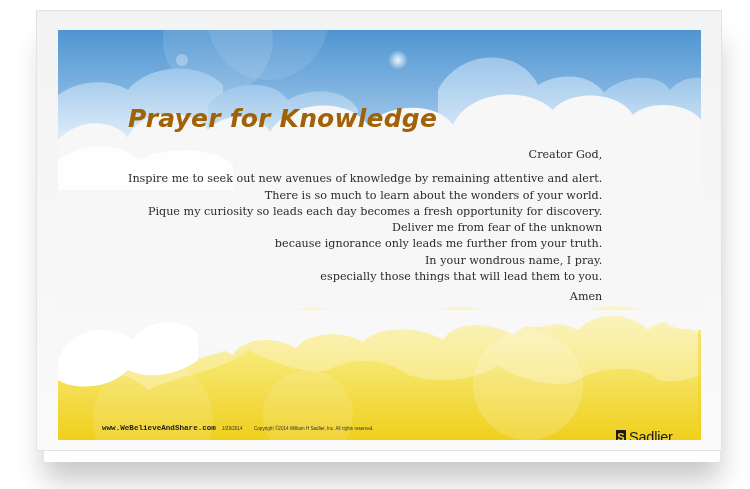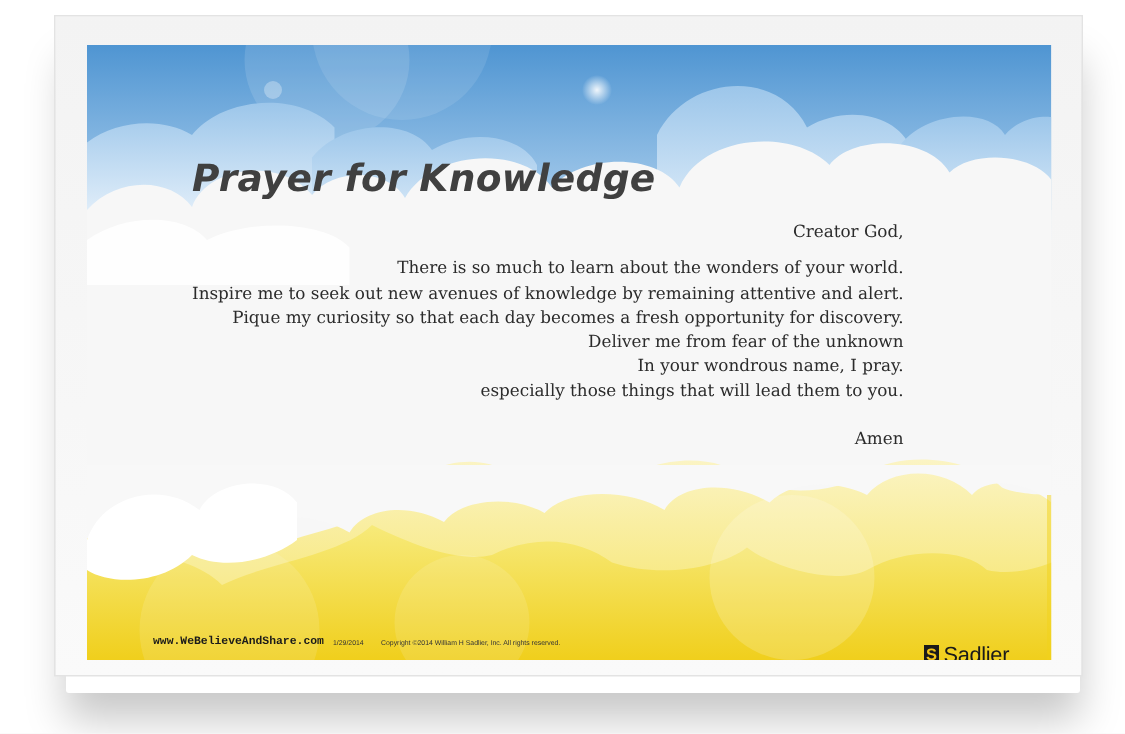--- a/index.html
+++ b/index.html
@@ -23,35 +23,35 @@
   .art {
     position: absolute; left: 21px; top: 19px; width: 643px; height: 410px;
     overflow: hidden;
     background: #f6f6f6;
   }
   .art svg { position: absolute; left: 0; top: 0; }
   .title {
     position: absolute; left: 70px; top: 74px;
     font-family: "DejaVu Sans", sans-serif;
     font-weight: bold; font-style: italic;
-    font-size: 25px; color: #404040;
+    font-size: 25px; color: #a16207;
     letter-spacing: 0.2px;
     white-space: nowrap;
   }
   .body-text {
     position: absolute; left: 70px; top: 117px;
     font-family: "DejaVu Serif", serif;
     font-size: 11.2px; color: #2b2b2b;
     line-height: 16.3px;
     text-align: right;
   }
   .body-text .salutation { margin-bottom: 8px; }
   .body-text .line { white-space: nowrap; }
   .body-text .indent { padding-left: 14px; }
-  .body-text .amen { margin-top: 16px; }
+  .body-text .amen { margin-top: 4px; }
   .footer-url {
     position: absolute; left: 44px; top: 394px;
     font-family: Liberation Mono, monospace;
     font-weight: bold; font-size: 7.6px; color: #1a1a1a;
   }
   .footer-date {
     position: absolute; left: 164px; top: 396px;
     font-size: 4.6px; color: #333;
   }
   .footer-copy {
@@ -140,24 +140,25 @@
         <path d="M0 330 C 10 300, 50 290, 75 310 C 85 290, 125 285, 140 305 L 140 330 C 120 345, 90 350, 70 340 C 50 360, 15 360, 0 350 Z"></path>
       </g>
 
       <rect x="640" y="300" width="3" height="110" fill="#f2d21a" opacity="0.5"></rect>
     </svg>
 
     <div class="title">Prayer for Knowledge</div>
 
     <div class="body-text">
       <div class="salutation">Creator God,</div>
+      <div class="line">Inspire me to seek out new avenues of knowledge by remaining attentive and alert.</div>
       <div class="line">There is so much to learn about the wonders of your world.</div>
-      <div class="line">Inspire me to seek out new avenues of knowledge by remaining attentive and alert.</div>
-      <div class="line">Pique my curiosity so that each day becomes a fresh opportunity for discovery.</div>
+      <div class="line">Pique my curiosity so leads each day becomes a fresh opportunity for discovery.</div>
       <div class="line">Deliver me from fear of the unknown</div>
+      <div class="line indent">because ignorance only leads me further from your truth.</div>
       <div class="line">In your wondrous name, I pray.</div>
       <div class="line indent">especially those things that will lead them to you.</div>
       <div class="amen">Amen</div>
     </div>
 
     <div class="footer-url">www.WeBelieveAndShare.com</div>
     <div class="footer-date">1/29/2014</div>
     <div class="footer-copy">Copyright ©2014 William H Sadlier, Inc. All rights reserved.</div>
 
     <div class="logo">

